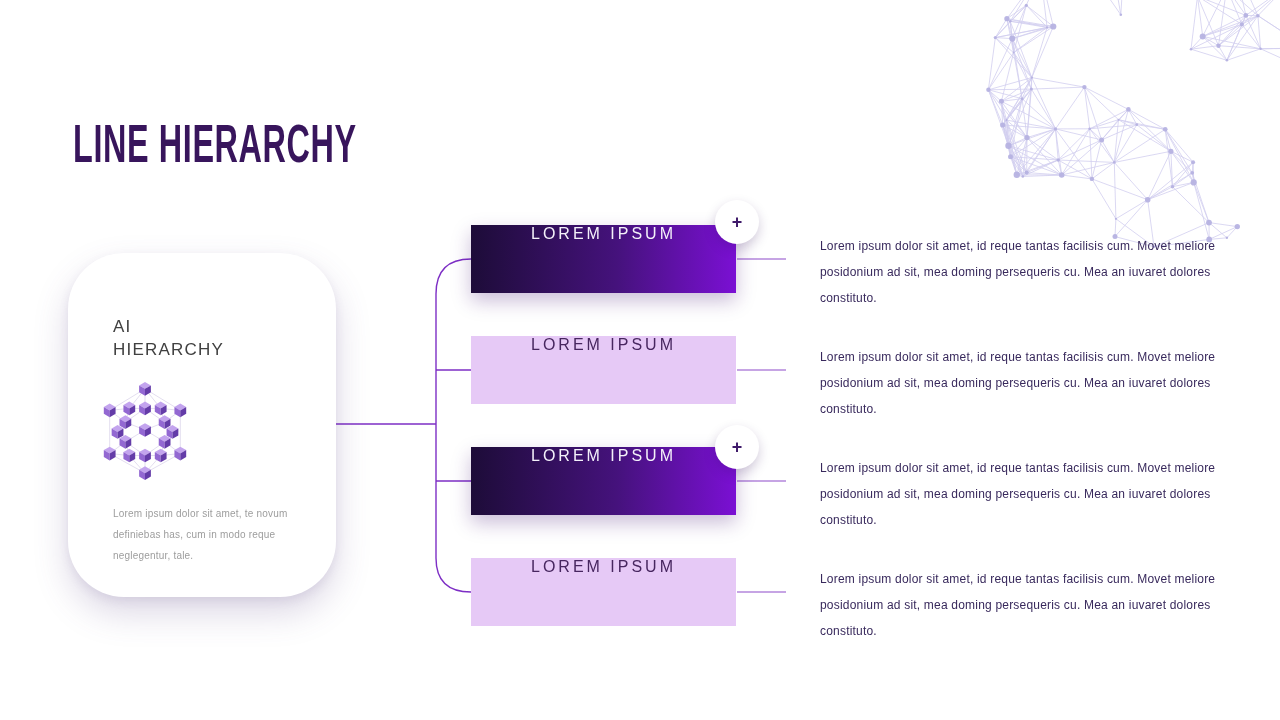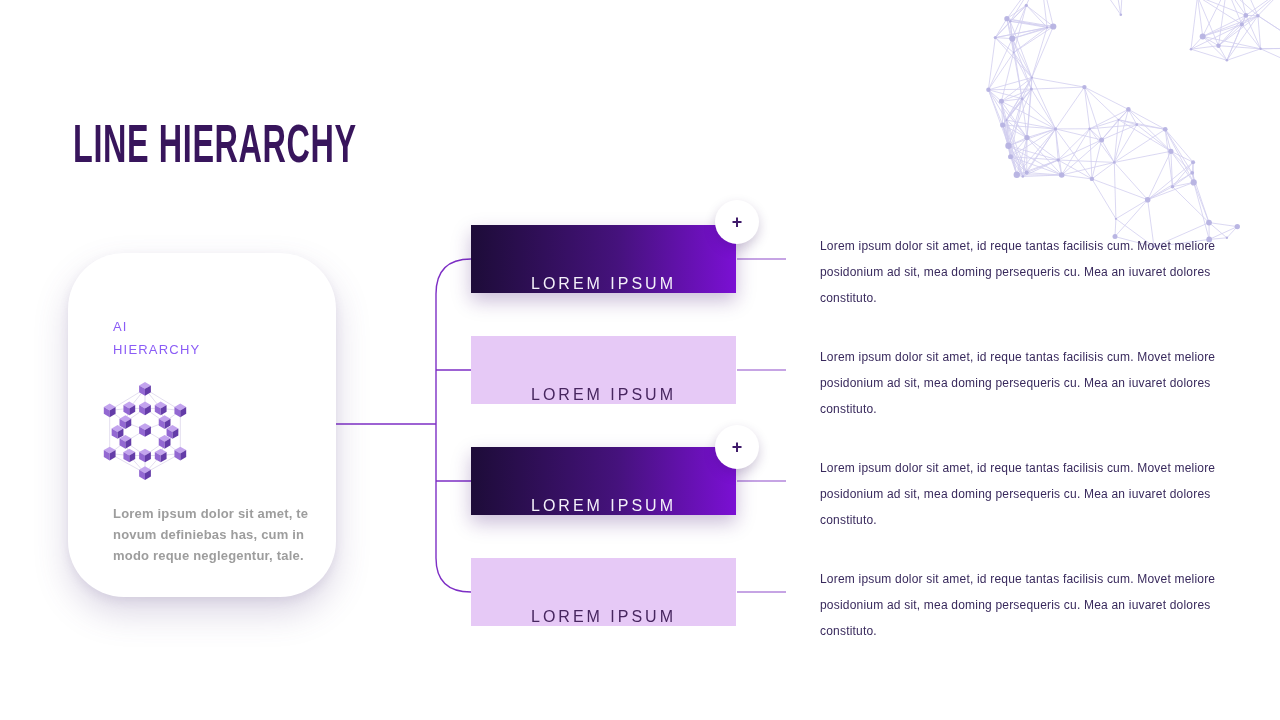--- a/index.html
+++ b/index.html
@@ -16,33 +16,33 @@
     transform:scaleX(0.6);transform-origin:left top;white-space:nowrap;z-index:2;
   }
   
   .card{
     position:absolute;left:68px;top:253px;width:268px;height:344px;
     background:#ffffff;border-radius:56px;z-index:2;
     box-shadow:0 16px 34px rgba(95,75,135,0.22),0 4px 10px rgba(95,75,135,0.10);
   }
   .card-title{
     position:absolute;left:45px;top:62px;
-    font-size:13px;line-height:23px;letter-spacing:1.2px;color:#8b5cf6;font-weight:400;
+    font-size:17px;line-height:23px;letter-spacing:1.2px;color:#404040;font-weight:400;
   }
   .card-icon{position:absolute;left:30px;top:126px;width:94px;height:102px;}
   .card-desc{
     position:absolute;left:45px;top:250px;width:200px;margin:0;
-    font-size:13px;line-height:21px;color:#9d9d9d;letter-spacing:0.2px;font-weight:bold;
+    font-size:10px;line-height:21px;color:#9d9d9d;letter-spacing:0.2px;
   }
   
   #tree-svg{position:absolute;left:0;top:0;width:1280px;height:720px;z-index:1;pointer-events:none;}
   
   .node{
     position:absolute;left:471px;width:265px;height:68px;z-index:2;
-    display:flex;align-items:flex-end;justify-content:center;border:none;cursor:pointer;
+    display:flex;align-items:flex-start;justify-content:center;border:none;cursor:pointer;
   }
   .node.dark{
     background:linear-gradient(91deg,#1d0c38 0%,#45127c 55%,#7b10d4 100%);
     box-shadow:0 8px 18px rgba(70,20,120,0.28);
   }
   .node.dark .node-label{color:#f4f1fa;}
   .node.light{background:#e6c9f6;}
   .node.light .node-label{color:#47265f;}
   .node-label{font-size:16px;letter-spacing:3px;font-weight:500;}
   .n1{top:225px;} .n2{top:336px;} .n3{top:447px;} .n4{top:558px;}

